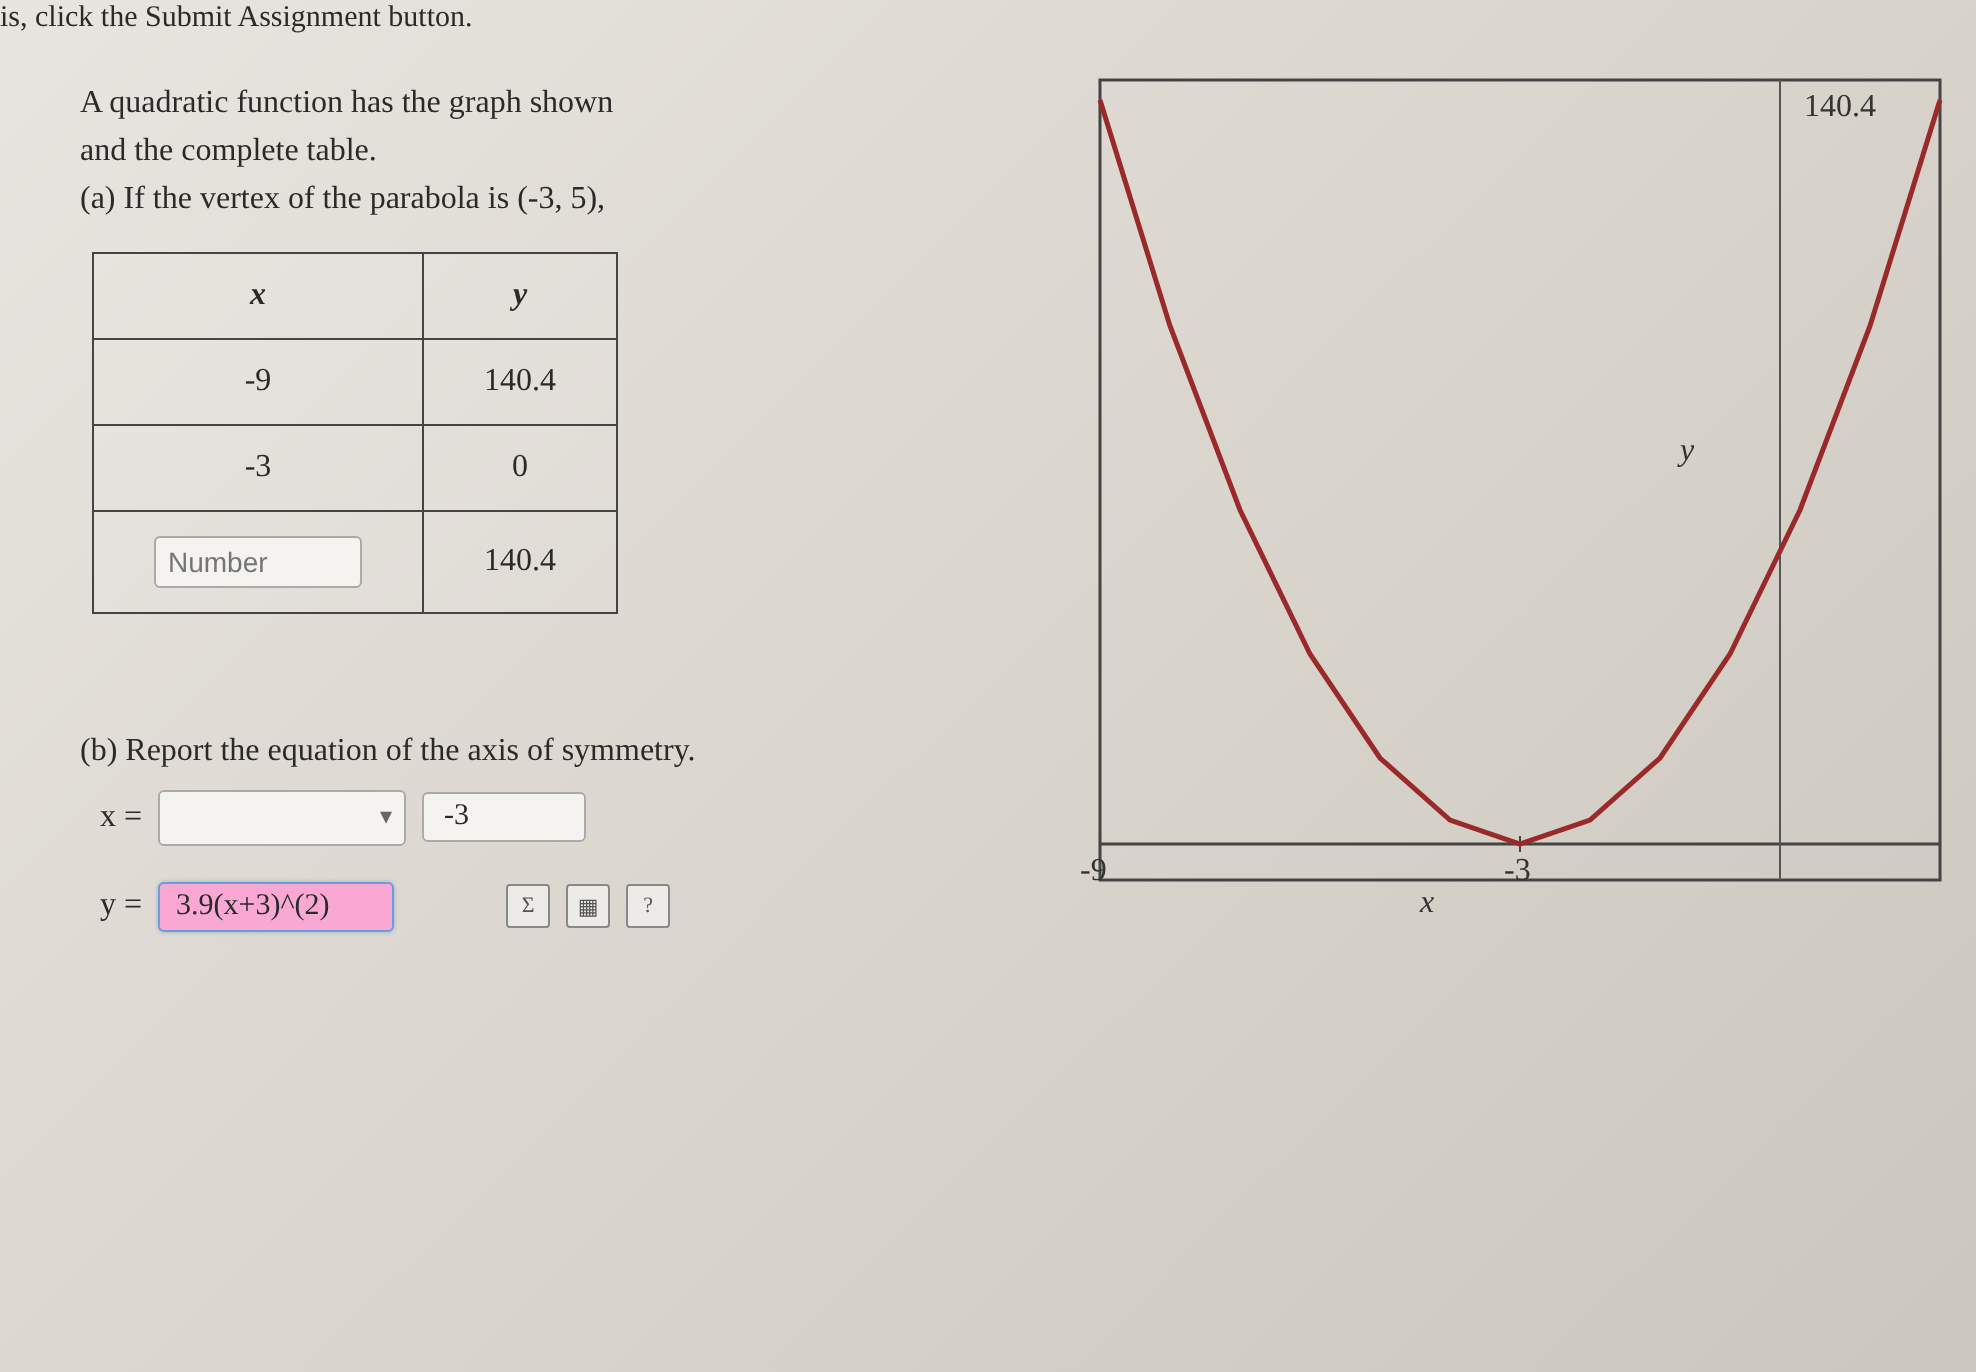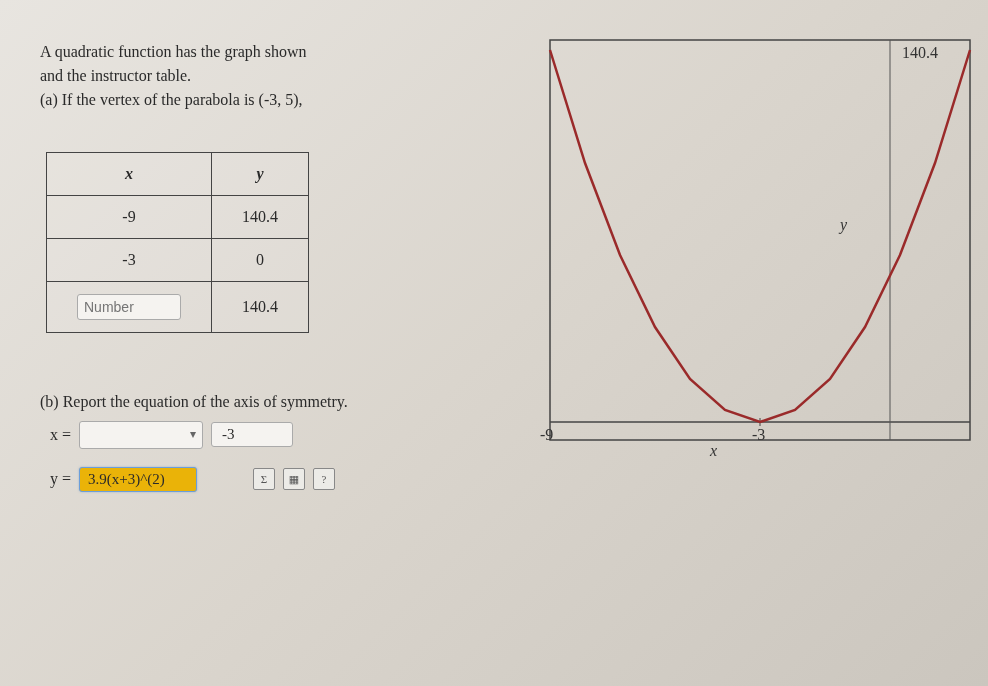--- a/index.html
+++ b/index.html
@@ -25,21 +25,21 @@
   .left-col {
     flex: 0 0 480px;
   }
   .right-col {
     flex: 1;
     position: relative;
   }
   .prompt-text {
     font-size: 16px;
     line-height: 1.5;
-    margin-bottom: 40px;
+    margin-bottom: 14px;
   }
   table.data-table {
     border-collapse: collapse;
     margin-left: 6px;
     margin-bottom: 60px;
   }
   table.data-table th, table.data-table td {
     border: 1px solid #444;
     padding: 12px 30px;
     text-align: center;
@@ -88,21 +88,21 @@
     border: 1px solid #aaa;
     border-radius: 3px;
     background: #f5f3f0;
     padding: 3px 10px;
     font-size: 15px;
     min-width: 60px;
   }
   .formula-input {
     border: 1px solid #6a9edb;
     border-radius: 3px;
-    background: #eab308;
+    background: #f9a8d4;
     padding: 3px 8px;
     font-size: 15px;
     min-width: 100px;
     box-shadow: 0 0 2px rgba(80,130,200,0.5);
   }
   .icon-btn {
     width: 20px;
     height: 20px;
     border: 1px solid #888;
     border-radius: 2px;
@@ -133,28 +133,28 @@
     font-family: Georgia, serif;
     font-size: 16px;
     font-style: italic;
     fill: #333;
   }
 </style>
 </head>
 <body>
 
 <div class="top-instructions">
-  <br>
+  <span>is, click the Submit Assignment button.</span><br>
 </div>
 
 <div class="content">
   <div class="left-col">
     <div class="prompt-text">
       <span>A quadratic function has the graph shown</span><br>
-      <span>and the instructor table.</span><br>
+      <span>and the complete table.</span><br>
       <span>(a) If the vertex of the parabola is (-3, 5),</span><br>
     </div>
 
     <table class="data-table">
       <tbody>
           <tr>
         <th>x</th>
         <th>y</th>
       </tr>
       <tr>

